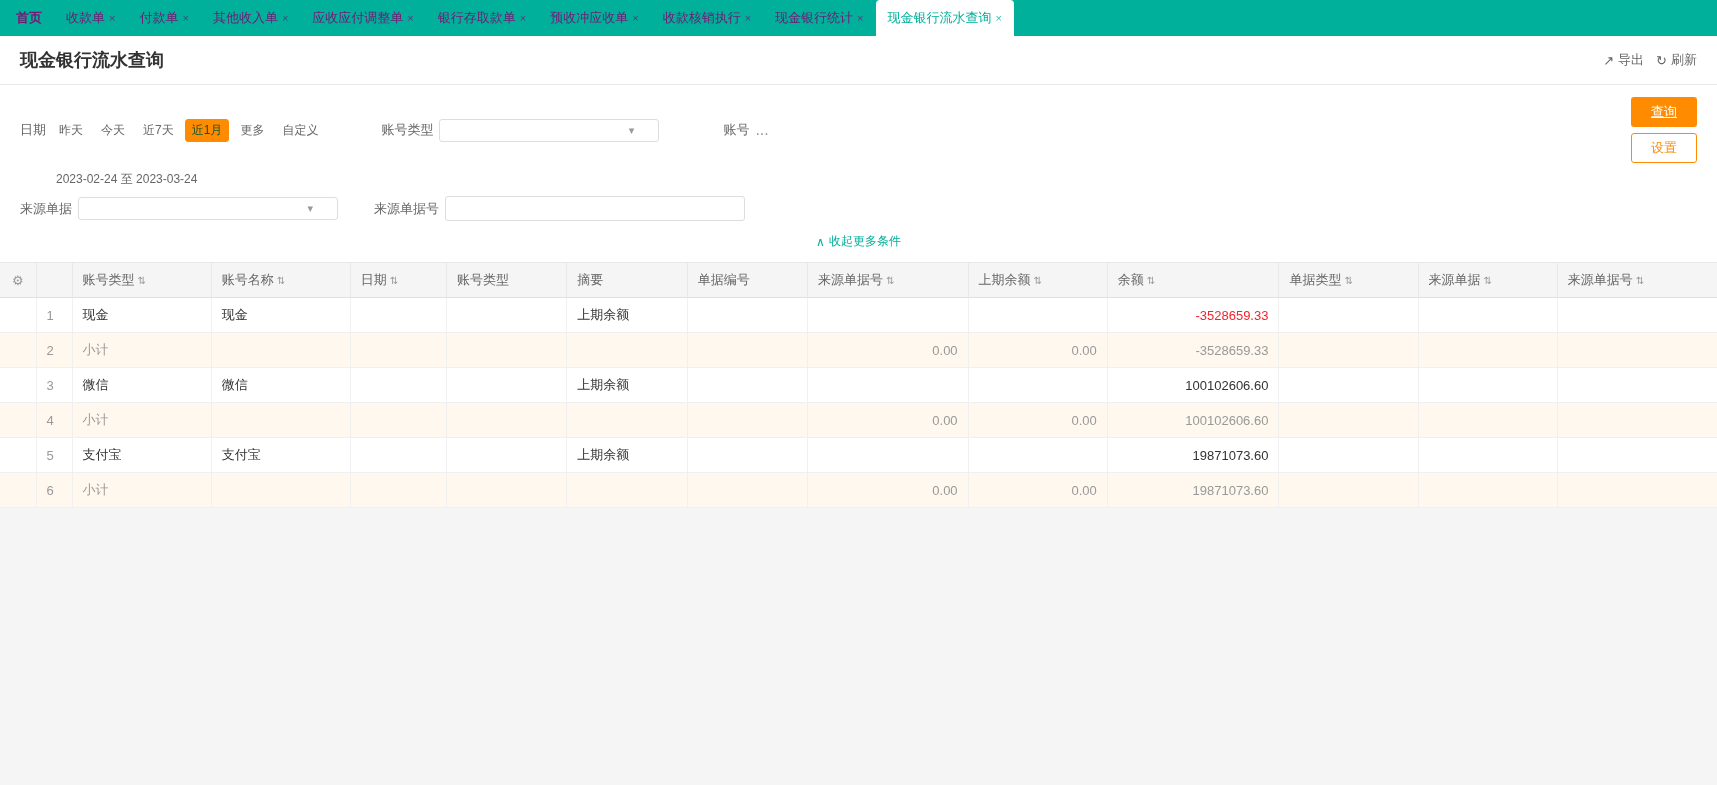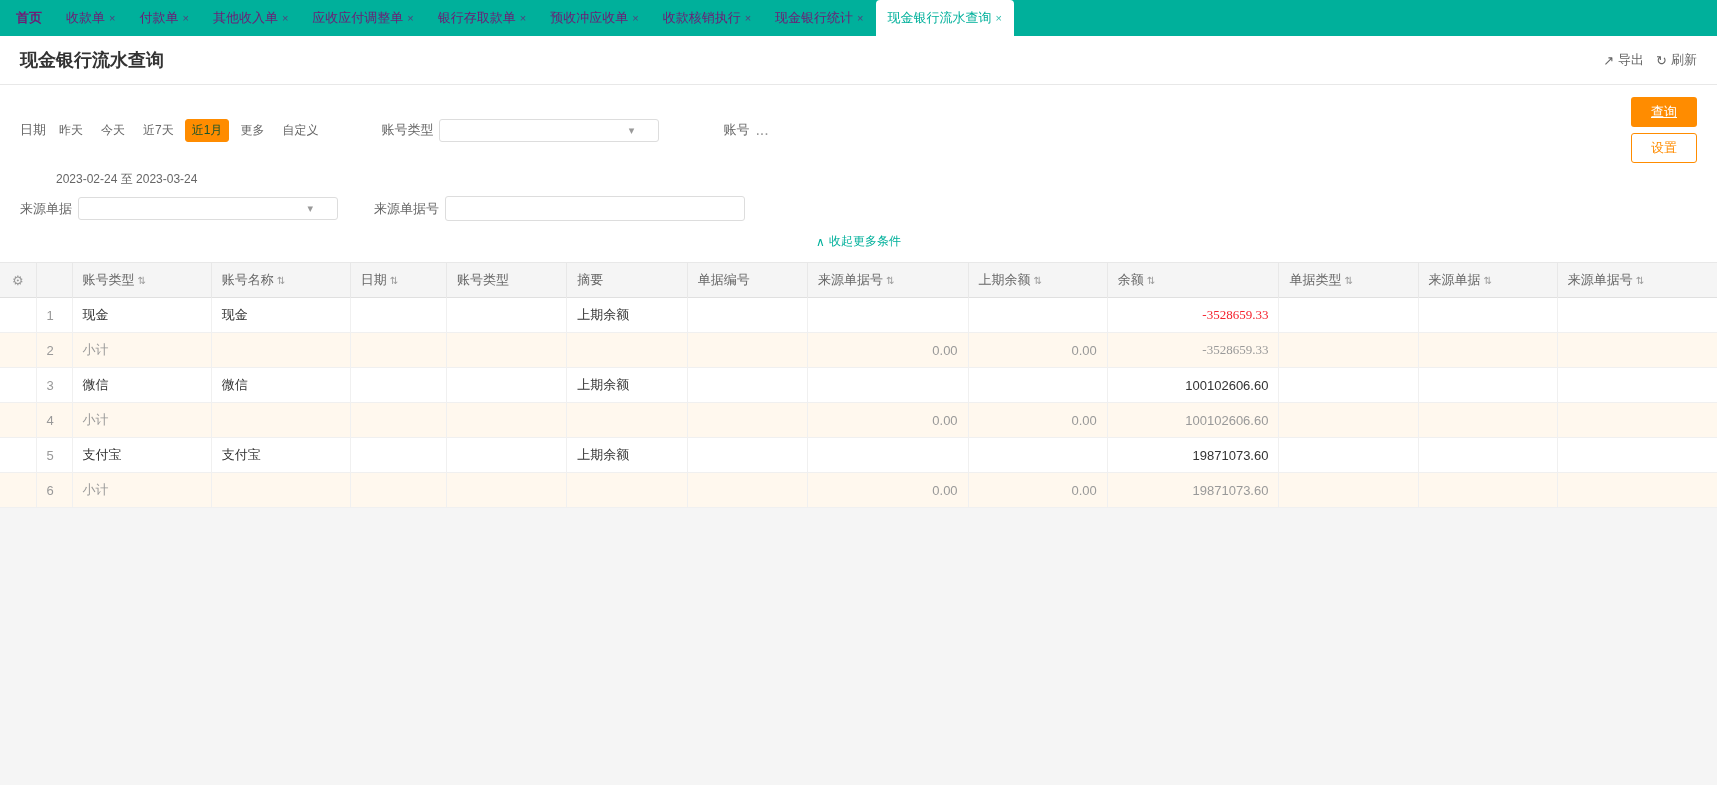--- a/index.html
+++ b/index.html
@@ -179,21 +179,21 @@
     tbody tr { border-bottom: 1px solid #f0f0f0; }
     tbody td {
       padding: 8px 10px;
       white-space: nowrap;
       border-right: 1px solid #f0f0f0;
     }
     tbody td:last-child { border-right: none; }
     .row-num { color: #999; }
     .subtotal-row { background: #fff8ee; }
     .subtotal-row td { color: #999; }
-    .balance-neg { color: #f5222d; font-family: Liberation Serif, serif; }
+    .balance-neg { color: #f5222d; }
     .balance-pos { color: #333; }
     .settings-col { width: 36px; text-align: center; }
     .gear-icon { cursor: pointer; color: #999; }
 
     .chevron-down { font-size: 11px; color: #999; }
   </style>
 </head>
 <body>
 
 <nav class="top-nav">

